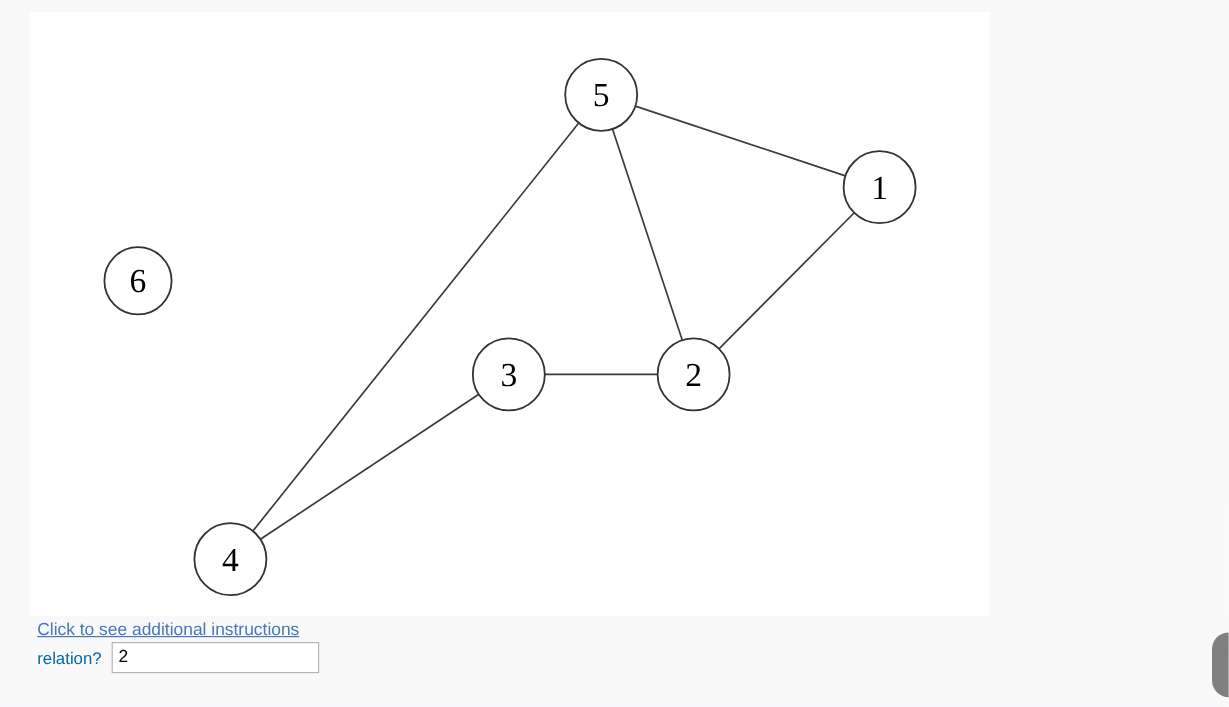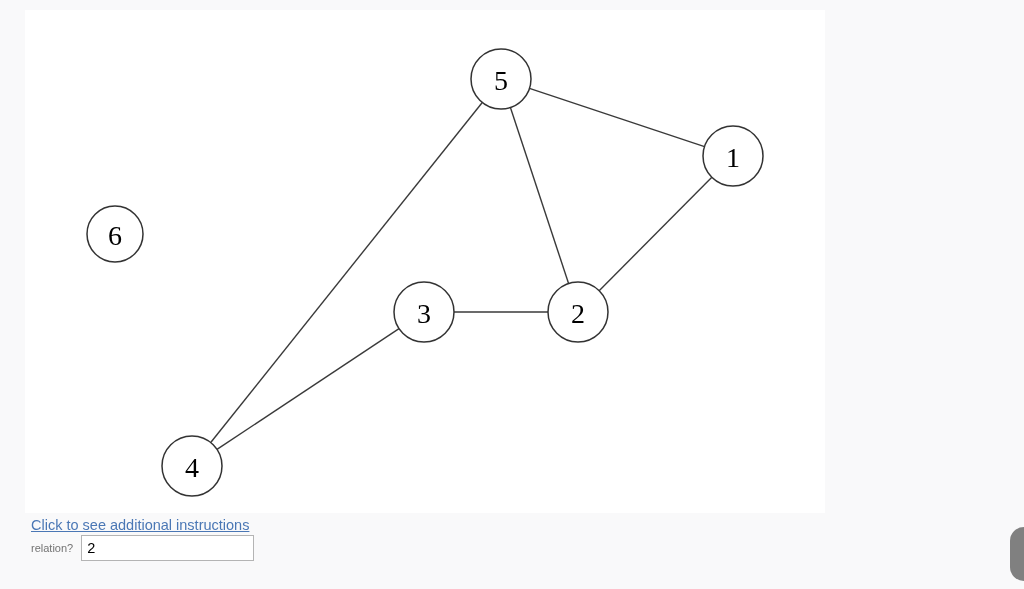--- a/index.html
+++ b/index.html
@@ -83,22 +83,22 @@
 
   #answer-row {
     margin: 0 0 0 2px;
     display: flex;
     align-items: center;
     gap: 8px;
     line-height: 24px;
   }
 
   #answer-prefix {
-    font-size: 11px;
-    color: #737373;
+    font-size: 14px;
+    color: #0369a1;
   }
 
   #answer-input {
     width: 173px;
     height: 26px;
     box-sizing: border-box;
     border: 1px solid #b4b4b4;
     background: #ffffff;
     font-family: "Liberation Sans", sans-serif;
     font-size: 14.5px;

